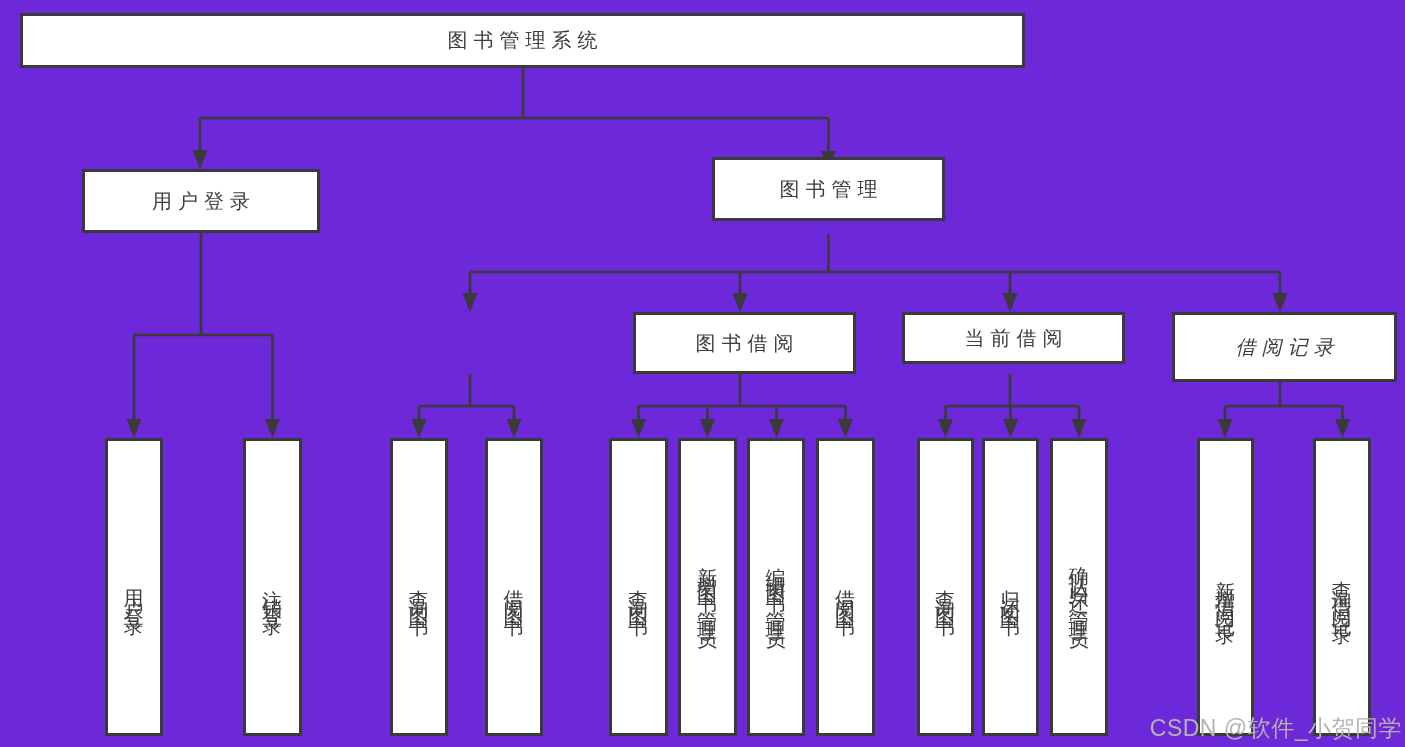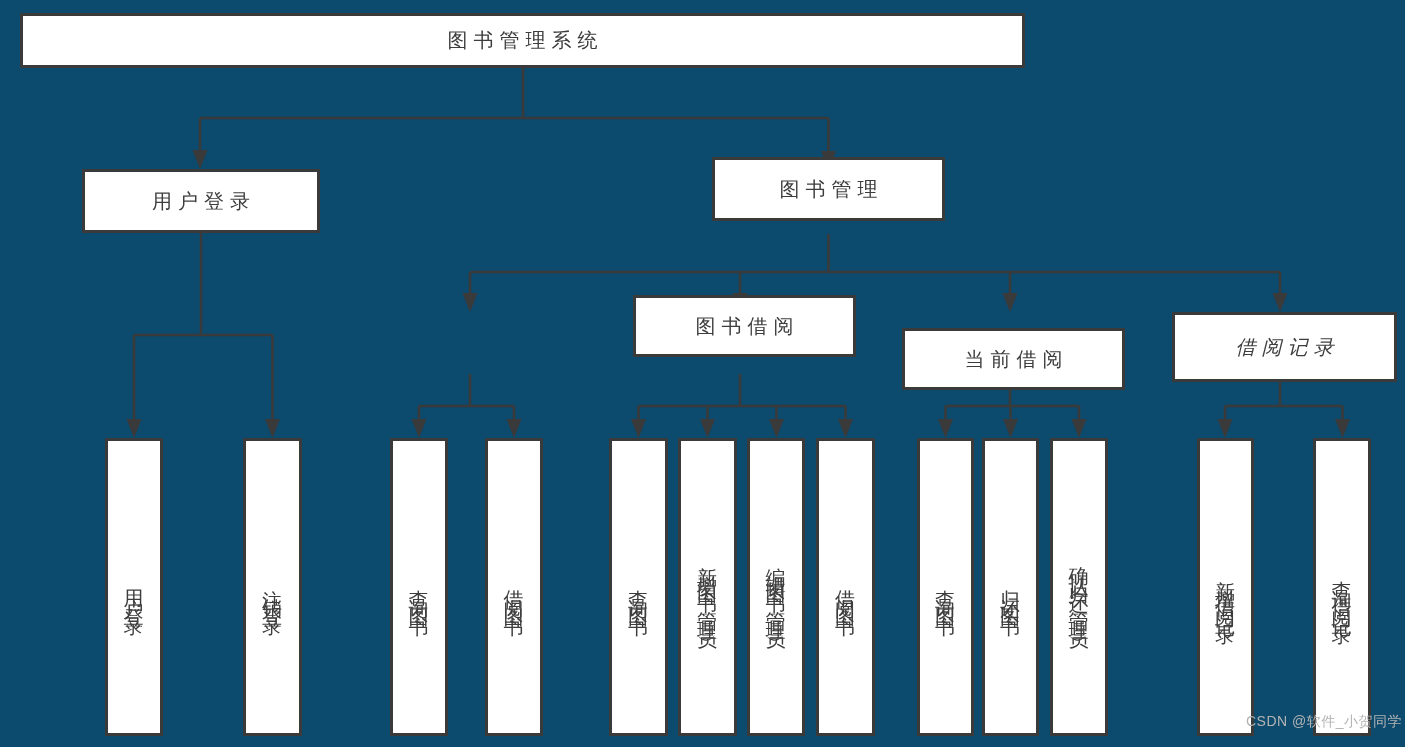--- a/index.html
+++ b/index.html
@@ -1,20 +1,20 @@
 <!DOCTYPE html>
 <html><head>
 <meta charset="utf-8">
 <style>
   html, body { margin: 0; padding: 0; background: #ffffff; }
   .stage {
     position: relative;
     width: 1405px;
     height: 747px;
-    background: #0c4a6e;
+    background: #6d28d9;
     overflow: hidden;
     font-family: "Liberation Sans", sans-serif;
   }
   .connectors {
     position: absolute;
     left: 0; top: 0;
     z-index: 0;
   }
   .node {
     position: absolute;
@@ -39,21 +39,21 @@
     font-size: 20px;
     line-height: 1;
     letter-spacing: 9px;
     padding-top: 9px; 
     white-space: nowrap;
   }
   .watermark {
     position: absolute;
     top: 713px;
     right: 3px;
-    font-size: 14px;
+    font-size: 23px;
     letter-spacing: 0.5px;
     color: #b3b3b3;
     z-index: 5;
     white-space: nowrap;
   }
 </style>
 </head>
 <body>
 
 <div class="stage">
@@ -122,22 +122,22 @@
       <polygon points="1225,438 1217.5,419 1232.5,419"></polygon>
       <polygon points="1342.5,438 1335,419 1350,419"></polygon>
     </g>
   </svg>
 
   <div class="node hbox" style="left:20px; top:13px; width:1005px; height:55px;">图书管理系统</div>
 
   <div class="node hbox" style="left:82px; top:169px; width:238px; height:64px;">用户登录</div>
   <div class="node hbox" style="left:712px; top:157px; width:233px; height:64px;">图书管理</div>
 
-  <div class="node hbox" style="left:633px; top:295px; width:223px; height:62px;">图书借阅</div>
-  <div class="node hbox" style="left:902px; top:328px; width:223px; height:62px;">当前借阅</div>
+  <div class="node hbox" style="left:633px; top:312px; width:223px; height:62px;">图书借阅</div>
+  <div class="node hbox" style="left:902px; top:312px; width:223px; height:52px;">当前借阅</div>
   <div class="node hbox" style="left:1172px; top:312px; width:225px; height:70px;font-style:italic;">借阅记录</div>
 
   <div class="node vbox" style="left:105px; top:438px; width:58px; height:298px;">
     <span class="vtext">用户登录</span>
   </div>
   <div class="node vbox" style="left:243px; top:438px; width:59px; height:298px;">
     <span class="vtext">注销登录</span>
   </div>
 
   <div class="node vbox" style="left:390px; top:438px; width:58px; height:298px;">

